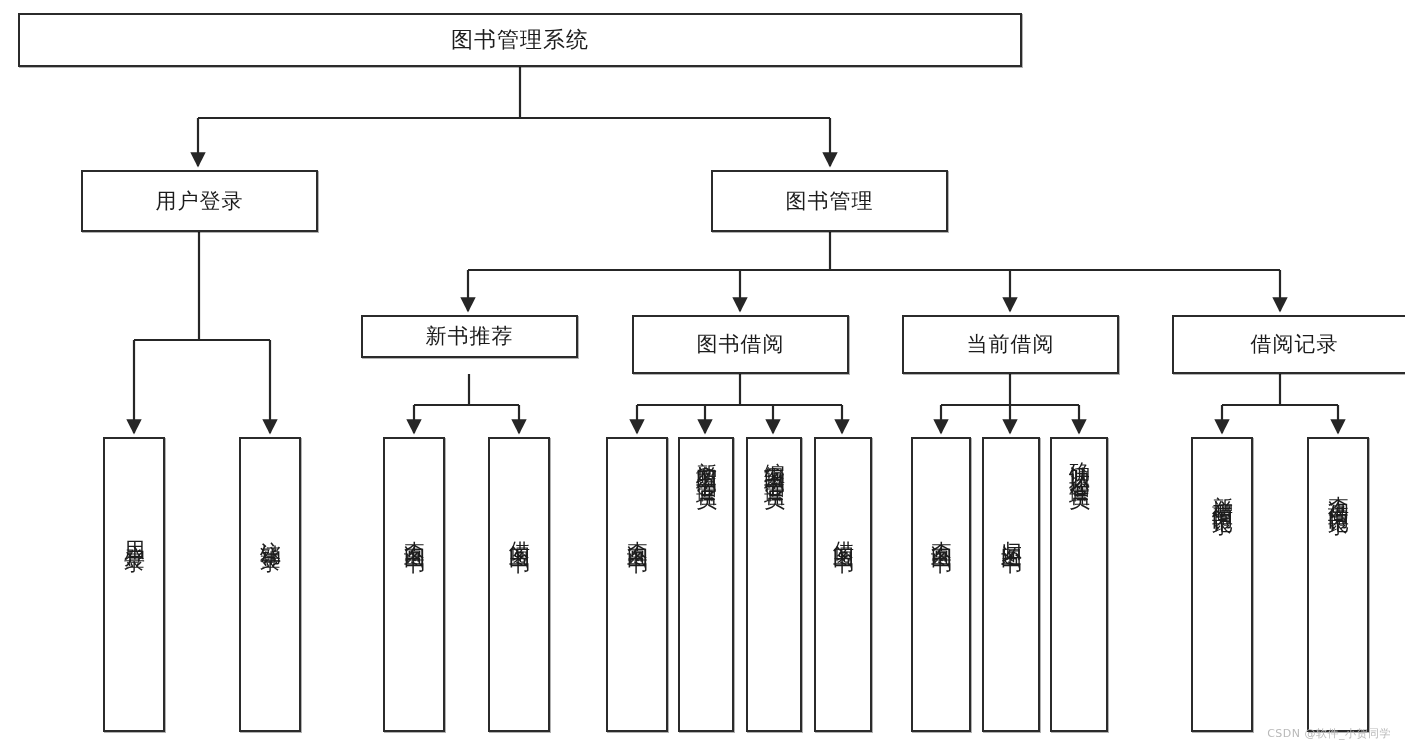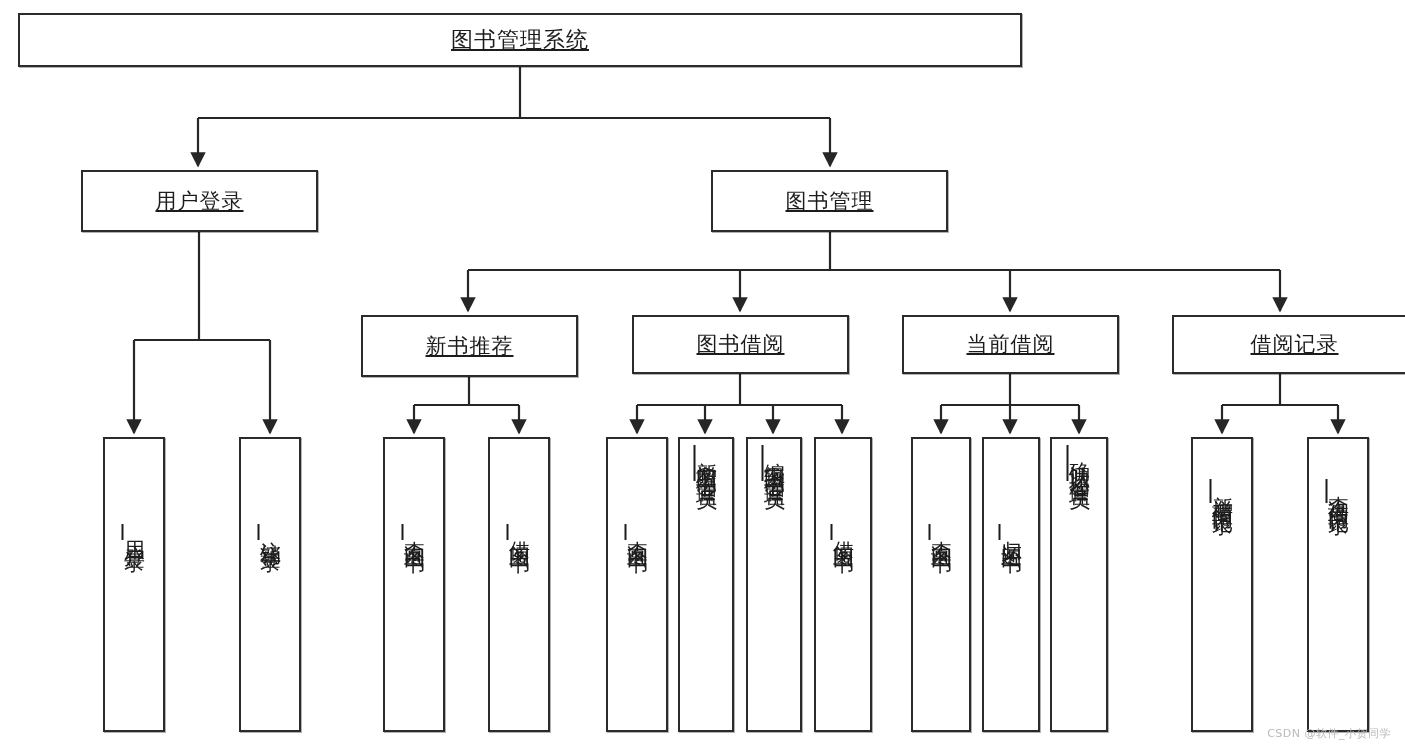--- a/index.html
+++ b/index.html
@@ -37,21 +37,20 @@
     justify-content: center;
     color: #1a1a1a;
     z-index: 2;
   }
   .node .label {
     font-size: 21px;
     line-height: 1.15;
     letter-spacing: 1px;
     white-space: nowrap;
     color: #1c1c1c;
-    text-decoration: underline;
   }
   
   .node.root .label { font-size: 22px; }
   .node.level1 .label { font-size: 21px; }
   .node.level2 .label { font-size: 21px; }
 
   
   .node.leaf {
     align-items: flex-start;
     justify-content: center;
@@ -142,21 +141,21 @@
   </div>
 
   <div class="node level1" style="left:81px; top:170px; width:237px; height:62px;">
     <span class="label">用户登录</span>
   </div>
 
   <div class="node level1" style="left:711px; top:170px; width:237px; height:62px;text-align:center;">
     <span class="label">图书管理</span>
   </div>
 
-  <div class="node level2" style="left:361px; top:315px; width:217px; height:62px;">
+  <div class="node level2" style="left:361px; top:315px; width:217px; height:43px;">
     <span class="label">新书推荐</span>
   </div>
 
   <div class="node level2" style="left:902px; top:315px; width:217px; height:59px;">
     <span class="label">当前借阅</span>
   </div>
 
   <div class="node level2" style="left:632px; top:315px; width:217px; height:59px;">
     <span class="label">图书借阅</span>
   </div>

